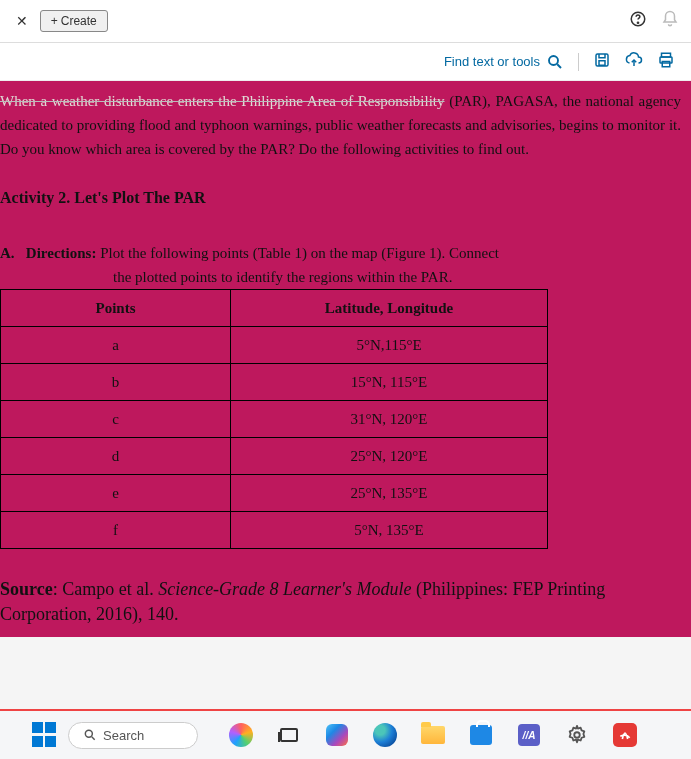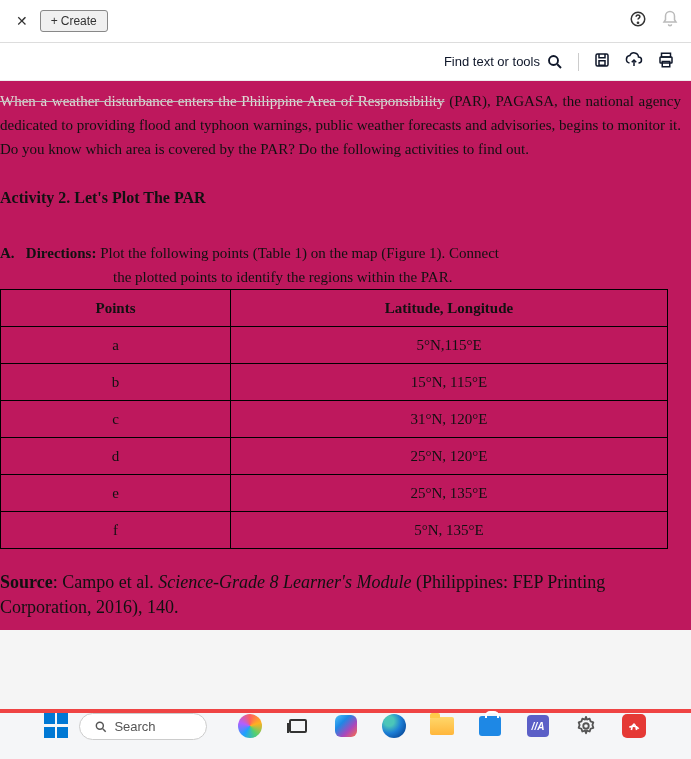--- a/index.html
+++ b/index.html
@@ -52,21 +52,21 @@
     .top-right svg { width: 18px; height: 18px; }
     .toolbar-row {
       display: flex;
       align-items: center;
       justify-content: flex-end;
       padding: 8px 16px;
       background: #fff;
       gap: 14px;
       font-family: Arial, sans-serif;
       font-size: 13px;
-      color: #0f172a;
+      color: #0369a1;
       border-bottom: 1px solid #eee;
     }
     .find-text {
       display: flex;
       align-items: center;
       gap: 6px;
     }
     .divider-v {
       width: 1px;
       height: 18px;
@@ -114,22 +114,22 @@
       font-weight: bold;
     }
     .table-title .underline {
       border-bottom: 1px solid #000;
       display: inline-block;
       padding-bottom: 2px;
       width: 100%;
     }
     table {
       border-collapse: collapse;
-      width: 668px;
-      margin-bottom: 21px;
+      width: 548px;
+      margin-bottom: 28px;
     }
     table th, table td {
       border: 1px solid #000;
       padding: 6px 10px;
       font-size: 15px;
       text-align: center;
     }
     table th {
       font-weight: bold;
     }
@@ -139,24 +139,24 @@
       line-height: 1.4;
     }
     .source .italic { font-style: italic; }
     .taskbar {
       position: absolute;
       bottom: 0;
       left: 0;
       right: 0;
       height: 50px;
       background: #f5f6f8;
-      border-top: 4px solid #ef4444;
-      display: flex;
-      align-items: flex-start;
-      padding: 0 44px;
+      border-top: 2px solid #ef4444;
+      display: flex;
+      align-items: center;
+      padding: 0 32px;
       gap: 10px;
     }
     .start-btn {
       width: 26px; height: 26px;
       display: flex; flex-wrap: wrap;
       gap: 2px;
       cursor: pointer;
     }
     .start-btn div { width: 11px; height: 11px; }
     .sq1 { background: #0078d4; }

